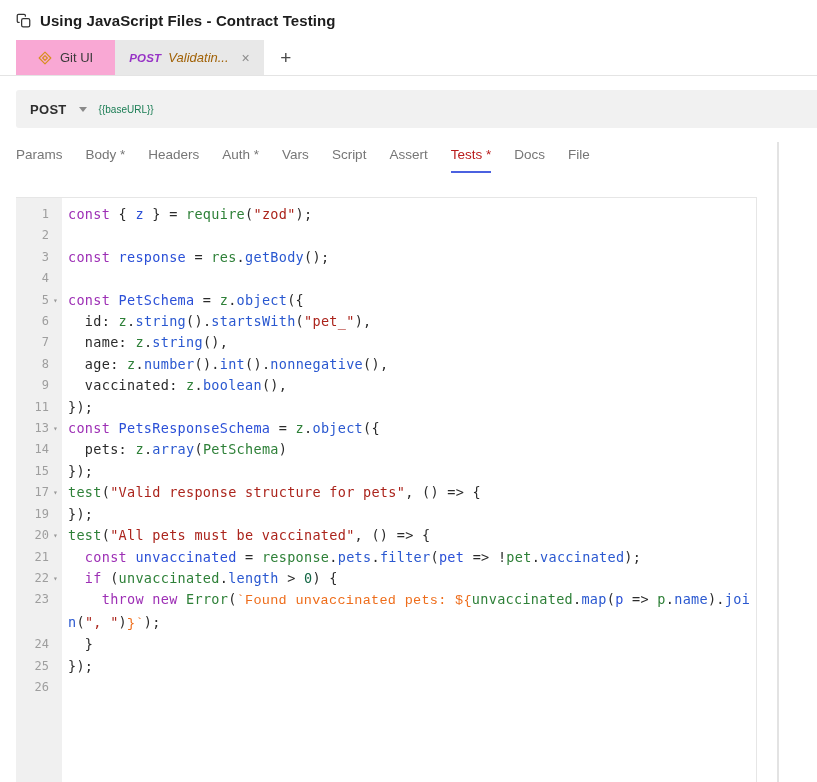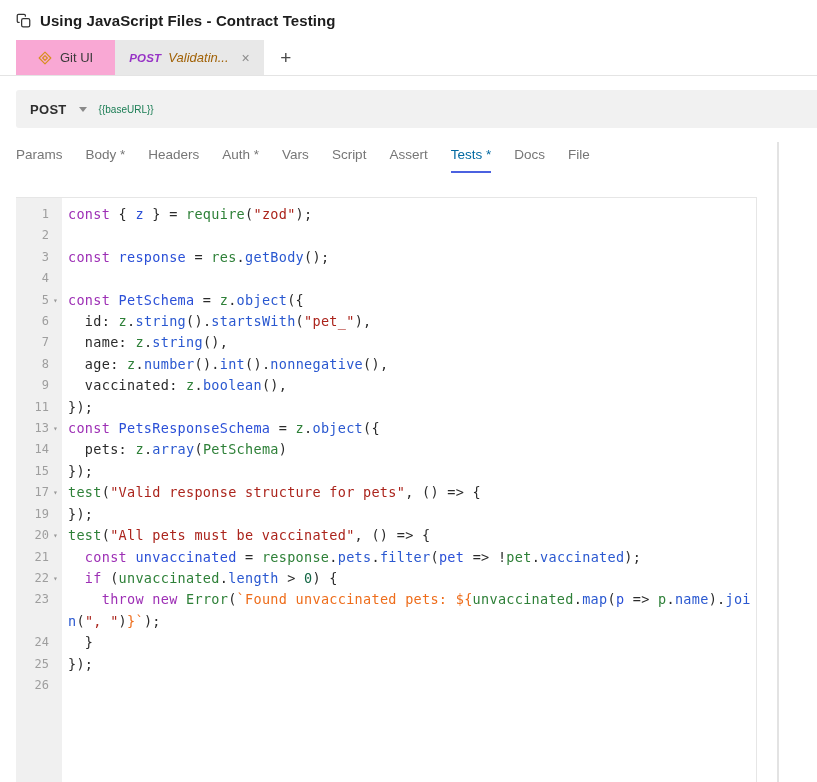--- a/index.html
+++ b/index.html
@@ -33,37 +33,37 @@
     background:#f1f1f1; border-radius:3px 0 0 3px; display:flex; align-items:center;
     padding-left:14px; gap:12px;}
   .req-method{font-size:13px; font-weight:700; color:#2e2e2e; letter-spacing:.3px;}
   .chevron{width:0; height:0; border-left:4.5px solid transparent;
     border-right:4.5px solid transparent; border-top:5.5px solid #8a8a8a; margin-top:1px;}
   .req-url{font-size:10px; color:var(--url-color,#1a7d54);}
 
   
   .nav{position:absolute; top:147px; left:16px; display:flex; gap:23px; font-size:13.5px;}
   .nav-item{color:#767676; padding-bottom:9px; white-space:pre;}
-  .nav-item.active{color:#0369a1; border-bottom:2.5px solid var(--accent);}
+  .nav-item.active{color:#b91c1c; border-bottom:2.5px solid var(--accent);}
 
   
   .editor{position:absolute; left:16px; top:197px; width:741px; height:585px;
     border-top:1px solid #e6e6e6; border-right:1px solid #e6e6e6; overflow:hidden;
     background:#fff;}
   .gutter-strip{position:absolute; left:0; top:0; width:46px; height:100%; background:#f0f0f0;}
   .lines{position:relative; padding-top:6px;}
   .line{display:flex; line-height:21.4px;
     font-family:"DejaVu Sans Mono", monospace; font-size:13.5px;}
   .gcell{width:46px; flex:none; display:flex; color:#9e9e9e; font-size:12px;}
   .gcell .num{flex:1; text-align:right;}
   .gcell .fold{width:13px; font-size:8px; color:#999; text-align:center; line-height:21.4px;}
   .code{flex:1; padding-left:6px; white-space:pre-wrap; word-break:break-all;
     min-height:21.4px; letter-spacing:.3px; color:var(--c-t);}
   .tok-k{color:var(--c-k);} .tok-d{color:var(--c-d);} .tok-v{color:var(--c-v);}
-  .tok-p{color:var(--c-p);} .tok-s{color:var(--c-s);} .tok-s2{color:var(--c-s2);}
+  .tok-p{color:var(--c-p);} .tok-s{color:var(--c-s);} .tok-s2{color:var(--c-s2);font-family:Liberation Mono, monospace;}
   .tok-n{color:var(--c-n);} .tok-t{color:var(--c-t);}
 
   
   .splitter{position:absolute; left:777px; top:142px; bottom:0; width:1.5px; background:#e3e3e3;}
 </style>
 </head>
 <body>
 
 <div class="titlebar">
   <span class="doc-icon">

